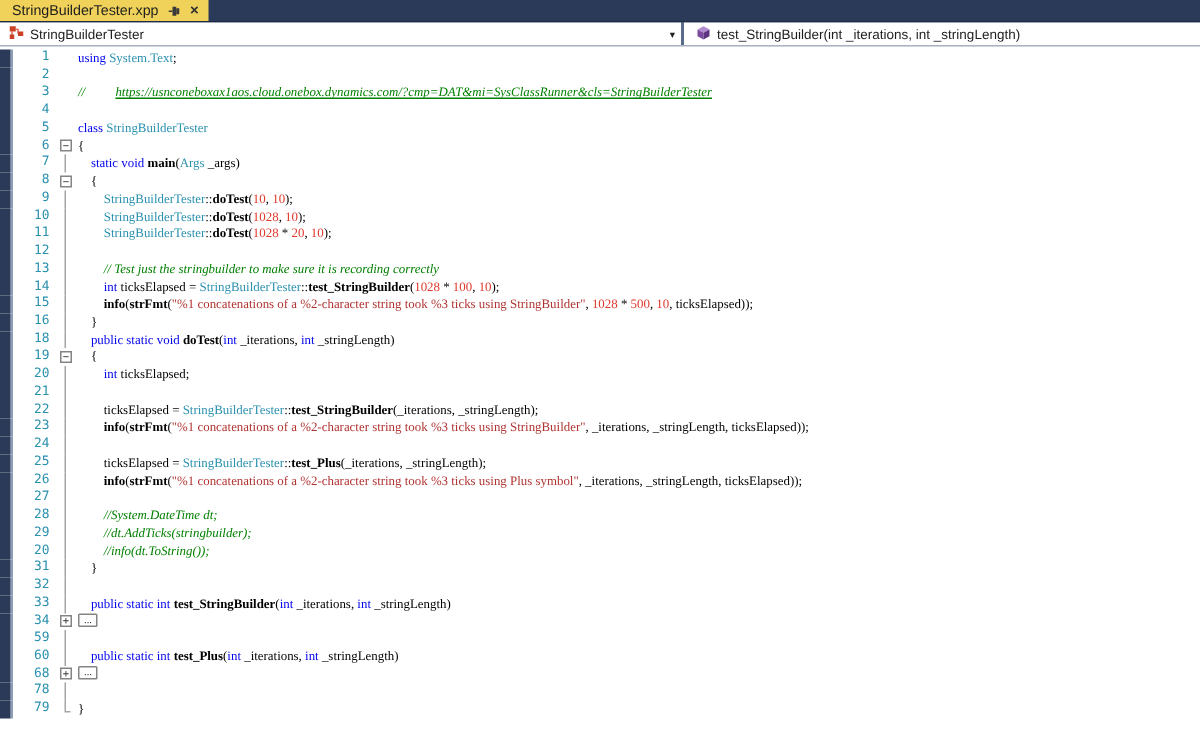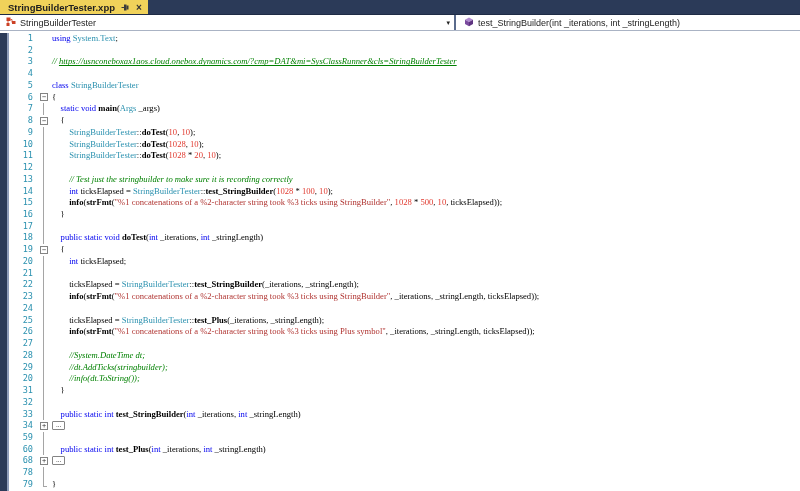--- a/index.html
+++ b/index.html
@@ -4,21 +4,21 @@
 <style>
   * { margin:0; padding:0; box-sizing:border-box; }
   html,body { width:800px; height:491px; overflow:hidden; background:#fff;
               font-family:"Liberation Sans", sans-serif; }
 
   
   .tabbar { height:15px; background:#2b3a58; display:flex; align-items:stretch;
             border-bottom:1px solid #1e2b45; }
   .tab { background:#f0d25a; color:#1e1e1e; display:flex; align-items:center;
          padding:0 6px 0 8px; font-size:9.5px; gap:6px; cursor:default; }
-  .tab-title { white-space:nowrap;font-weight:bold; }
+  .tab-title { white-space:nowrap; }
   .tab-pin svg { display:block; }
   .tab-close { font-size:10px; font-weight:bold; color:#333; line-height:9px; }
 
   
   .navbar { height:16px; display:flex; background:#2b3a58; border-bottom:1px solid #aab3c4; }
   .nav-combo { background:#fff; display:flex; align-items:center; font-size:9px;
                color:#1e1e1e; gap:4px; overflow:hidden; white-space:nowrap; }
   .nav-left  { width:454px; padding:0 4px 0 6px; }
   .nav-left .spacer { flex:1; }
   .nav-sep { width:2px; background:#5a6b8c; }
@@ -45,21 +45,21 @@
                      height:1px; background:#a5a5a5; }
   .code { flex:1; color:#000;font-family:Liberation Serif, serif; }
 
   .tk-kw   { color:#0000ee; }
   .tk-ty   { color:#2b91af; }
   .tk-meth { color:#000; font-weight:bold; }
   .tk-pl   { color:#000; }
   .tk-num  { color:#e0392e; }
   .tk-str  { color:#b03431; }
   .tk-com  { color:#008000; font-style:italic; }
-  .tk-link { color:#008000; font-style:italic; text-decoration:underline; cursor:pointer; }
+  .tk-link { color:#008000; font-style:italic; text-decoration:underline; cursor:pointer;margin-left:18px; }
   .tk-box  { display:inline-block; border:1px solid #848484; border-radius:1px;
              background:#fff; color:#444; font-size:7px; line-height:7px;
              height:9px; padding:0 3px; vertical-align:middle; margin-top:-2px; cursor:pointer; }
 </style>
 </head>
 <body>
 
 <div class="tabbar">
   <div class="tab">
     <span class="tab-title">StringBuilderTester.xpp</span>
@@ -111,21 +111,20 @@
     <div class="row"><span class="ln">7</span><span class="fold fold-line"></span><span class="code"><span class="tk-pl">    </span><span class="tk-kw">static void</span><span class="tk-pl"> </span><span class="tk-meth">main</span><span class="tk-pl">(</span><span class="tk-ty">Args</span><span class="tk-pl"> _args)</span></span></div>
     <div class="row"><span class="ln">8</span><span class="fold"><span class="fold-mark">−</span></span><span class="code"><span class="tk-pl">    {</span></span></div>
     <div class="row"><span class="ln">9</span><span class="fold fold-line"></span><span class="code"><span class="tk-pl">        </span><span class="tk-ty">StringBuilderTester</span><span class="tk-pl">::</span><span class="tk-meth">doTest</span><span class="tk-pl">(</span><span class="tk-num">10</span><span class="tk-pl">, </span><span class="tk-num">10</span><span class="tk-pl">);</span></span></div>
     <div class="row"><span class="ln">10</span><span class="fold fold-line"></span><span class="code"><span class="tk-pl">        </span><span class="tk-ty">StringBuilderTester</span><span class="tk-pl">::</span><span class="tk-meth">doTest</span><span class="tk-pl">(</span><span class="tk-num">1028</span><span class="tk-pl">, </span><span class="tk-num">10</span><span class="tk-pl">);</span></span></div>
     <div class="row"><span class="ln">11</span><span class="fold fold-line"></span><span class="code"><span class="tk-pl">        </span><span class="tk-ty">StringBuilderTester</span><span class="tk-pl">::</span><span class="tk-meth">doTest</span><span class="tk-pl">(</span><span class="tk-num">1028</span><span class="tk-pl"> * </span><span class="tk-num">20</span><span class="tk-pl">, </span><span class="tk-num">10</span><span class="tk-pl">);</span></span></div>
     <div class="row"><span class="ln">12</span><span class="fold fold-line"></span><span class="code"></span></div>
     <div class="row"><span class="ln">13</span><span class="fold fold-line"></span><span class="code"><span class="tk-pl">        </span><span class="tk-com">// Test just the stringbuilder to make sure it is recording correctly</span></span></div>
     <div class="row"><span class="ln">14</span><span class="fold fold-line"></span><span class="code"><span class="tk-pl">        </span><span class="tk-kw">int</span><span class="tk-pl"> ticksElapsed = </span><span class="tk-ty">StringBuilderTester</span><span class="tk-pl">::</span><span class="tk-meth">test_StringBuilder</span><span class="tk-pl">(</span><span class="tk-num">1028</span><span class="tk-pl"> * </span><span class="tk-num">100</span><span class="tk-pl">, </span><span class="tk-num">10</span><span class="tk-pl">);</span></span></div>
     <div class="row"><span class="ln">15</span><span class="fold fold-line"></span><span class="code"><span class="tk-pl">        </span><span class="tk-meth">info</span><span class="tk-pl">(</span><span class="tk-meth">strFmt</span><span class="tk-pl">(</span><span class="tk-str">"%1 concatenations of a %2-character string took %3 ticks using StringBuilder"</span><span class="tk-pl">, </span><span class="tk-num">1028</span><span class="tk-pl"> * </span><span class="tk-num">500</span><span class="tk-pl">, </span><span class="tk-num">10</span><span class="tk-pl">, ticksElapsed));</span></span></div>
     <div class="row"><span class="ln">16</span><span class="fold fold-line"></span><span class="code"><span class="tk-pl">    }</span></span></div>
-    <div class="row"><span class="ln">17</span><span class="fold fold-line"></span><span class="code"></span></div>
     <div class="row"><span class="ln">18</span><span class="fold fold-line"></span><span class="code"><span class="tk-pl">    </span><span class="tk-kw">public static void</span><span class="tk-pl"> </span><span class="tk-meth">doTest</span><span class="tk-pl">(</span><span class="tk-kw">int</span><span class="tk-pl"> _iterations, </span><span class="tk-kw">int</span><span class="tk-pl"> _stringLength)</span></span></div>
     <div class="row"><span class="ln">19</span><span class="fold"><span class="fold-mark">−</span></span><span class="code"><span class="tk-pl">    {</span></span></div>
     <div class="row"><span class="ln">20</span><span class="fold fold-line"></span><span class="code"><span class="tk-pl">        </span><span class="tk-kw">int</span><span class="tk-pl"> ticksElapsed;</span></span></div>
     <div class="row"><span class="ln">21</span><span class="fold fold-line"></span><span class="code"></span></div>
     <div class="row"><span class="ln">22</span><span class="fold fold-line"></span><span class="code"><span class="tk-pl">        ticksElapsed = </span><span class="tk-ty">StringBuilderTester</span><span class="tk-pl">::</span><span class="tk-meth">test_StringBuilder</span><span class="tk-pl">(_iterations, _stringLength);</span></span></div>
     <div class="row"><span class="ln">23</span><span class="fold fold-line"></span><span class="code"><span class="tk-pl">        </span><span class="tk-meth">info</span><span class="tk-pl">(</span><span class="tk-meth">strFmt</span><span class="tk-pl">(</span><span class="tk-str">"%1 concatenations of a %2-character string took %3 ticks using StringBuilder"</span><span class="tk-pl">, _iterations, _stringLength, ticksElapsed));</span></span></div>
     <div class="row"><span class="ln">24</span><span class="fold fold-line"></span><span class="code"></span></div>
     <div class="row"><span class="ln">25</span><span class="fold fold-line"></span><span class="code"><span class="tk-pl">        ticksElapsed = </span><span class="tk-ty">StringBuilderTester</span><span class="tk-pl">::</span><span class="tk-meth">test_Plus</span><span class="tk-pl">(_iterations, _stringLength);</span></span></div>
     <div class="row"><span class="ln">26</span><span class="fold fold-line"></span><span class="code"><span class="tk-pl">        </span><span class="tk-meth">info</span><span class="tk-pl">(</span><span class="tk-meth">strFmt</span><span class="tk-pl">(</span><span class="tk-str">"%1 concatenations of a %2-character string took %3 ticks using Plus symbol"</span><span class="tk-pl">, _iterations, _stringLength, ticksElapsed));</span></span></div>
     <div class="row"><span class="ln">27</span><span class="fold fold-line"></span><span class="code"></span></div>

